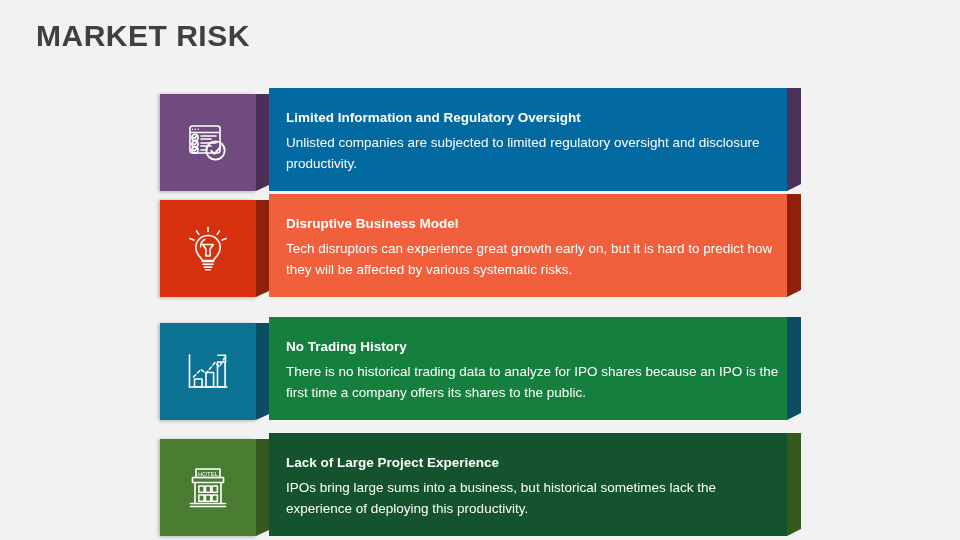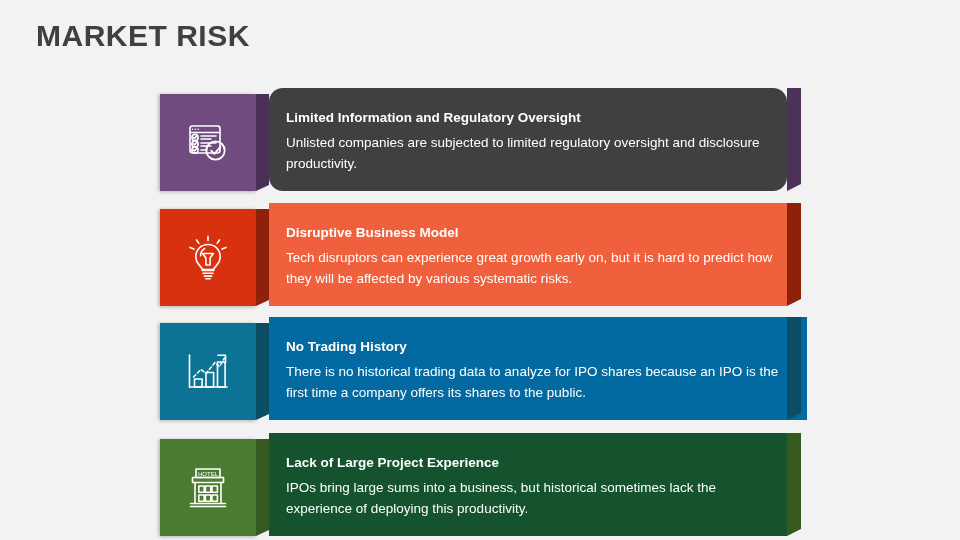--- a/index.html
+++ b/index.html
@@ -150,31 +150,31 @@
               <circle cx="30.5" cy="30.5" r="9.2" fill="none" stroke="#ffffff" stroke-width="1.8"></circle>
               <path d="M26.2 30.7 l3.1 3.2 l6.1 -7" fill="none" stroke="#ffffff" stroke-width="1.8" stroke-linecap="round" stroke-linejoin="round"></path>
             </svg>
           </div>
         </div>
         <div class="fold">
           <svg width="13" height="97" viewBox="0 0 13 97">
             <polygon points="0,0 13,-6 13,91 0,97" fill="#4a2f56"></polygon>
           </svg>
         </div>
-        <div class="text-panel" style="background: #404040; border-radius: 14px;">
+        <div class="text-panel" style="background: #0369a1;">
           <div class="band-title">Limited Information and Regulatory Oversight</div>
           <div class="band-desc">Unlisted companies are subjected to limited regulatory oversight and disclosure productivity.</div>
         </div>
         <div class="right-fold">
           <svg width="14" height="103" viewBox="0 0 14 103">
             <polygon points="0,0 14,-7 14,96 0,103" fill="#4c3158"></polygon>
           </svg>
         </div>
       </div>
-      <div class="band" style="top: 203px;">
+      <div class="band" style="top: 194px;">
         <div class="icon-panel" style="background: rgb(216, 49, 15);">
           <div class="icon-wrap">
             <svg width="46" height="48" viewBox="0 0 46 48">
               <path d="M23 2.5 V6.5" fill="none" stroke="#ffffff" stroke-width="1.6" stroke-linecap="round" stroke-linejoin="round"></path>
               <path d="M11.5 6 L13.8 9.4" fill="none" stroke="#ffffff" stroke-width="1.6" stroke-linecap="round" stroke-linejoin="round"></path>
               <path d="M34.5 6 L32.2 9.4" fill="none" stroke="#ffffff" stroke-width="1.6" stroke-linecap="round" stroke-linejoin="round"></path>
               <path d="M5 13.5 L8.9 15.1" fill="none" stroke="#ffffff" stroke-width="1.6" stroke-linecap="round" stroke-linejoin="round"></path>
               <path d="M41 13.5 L37.1 15.1" fill="none" stroke="#ffffff" stroke-width="1.6" stroke-linecap="round" stroke-linejoin="round"></path>
               <path d="M23 10.5 c-7 0-12.2 5.4-12.2 12 0 4.3 2.1 7.2 4.1 9.4 1.4 1.6 2.2 2.6 2.5 3.6 h11.2 c0.3 -1 1.1 -2 2.5 -3.6 2 -2.2 4.1 -5.1 4.1 -9.4 0 -6.6 -5.2 -12 -12.2 -12 z" fill="none" stroke="#ffffff" stroke-width="1.6" stroke-linecap="round" stroke-linejoin="round"></path>
               <path d="M15.6 21.8 c0 -3.3 1.6 -6 4.1 -7.3" fill="none" stroke="#ffffff" stroke-width="1.6" stroke-linecap="round" stroke-linejoin="round"></path>
@@ -213,21 +213,21 @@
               <path d="M8.5 27 L16 19.5 L21 23.5 L30 12.5 L34.5 16.5 L39.5 8" fill="none" stroke="#ffffff" stroke-width="1.5" stroke-linecap="round" stroke-linejoin="round" stroke-dasharray="3.2 2.4"></path>
               <path d="M33 5.2 H40.5 V12.7" fill="none" stroke="#ffffff" stroke-width="1.6" stroke-linecap="round" stroke-linejoin="round"></path>
             </svg>
           </div>
         </div>
         <div class="fold">
           <svg width="13" height="97" viewBox="0 0 13 97">
             <polygon points="0,0 13,-6 13,91 0,97" fill="#0a4d64"></polygon>
           </svg>
         </div>
-        <div class="text-panel" style="background: #0369a1; padding-left: 20px;">
+        <div class="text-panel" style="background: #15803d;">
           <div class="band-title">No Trading History</div>
           <div class="band-desc">There is no historical trading data to analyze for IPO shares because an IPO is the first time a company offers its shares to the public.</div>
         </div>
         <div class="right-fold">
           <svg width="14" height="103" viewBox="0 0 14 103">
             <polygon points="0,0 14,-7 14,96 0,103" fill="#0a4d64"></polygon>
           </svg>
         </div>
       </div>
       <div class="band" style="top: 433px;">

